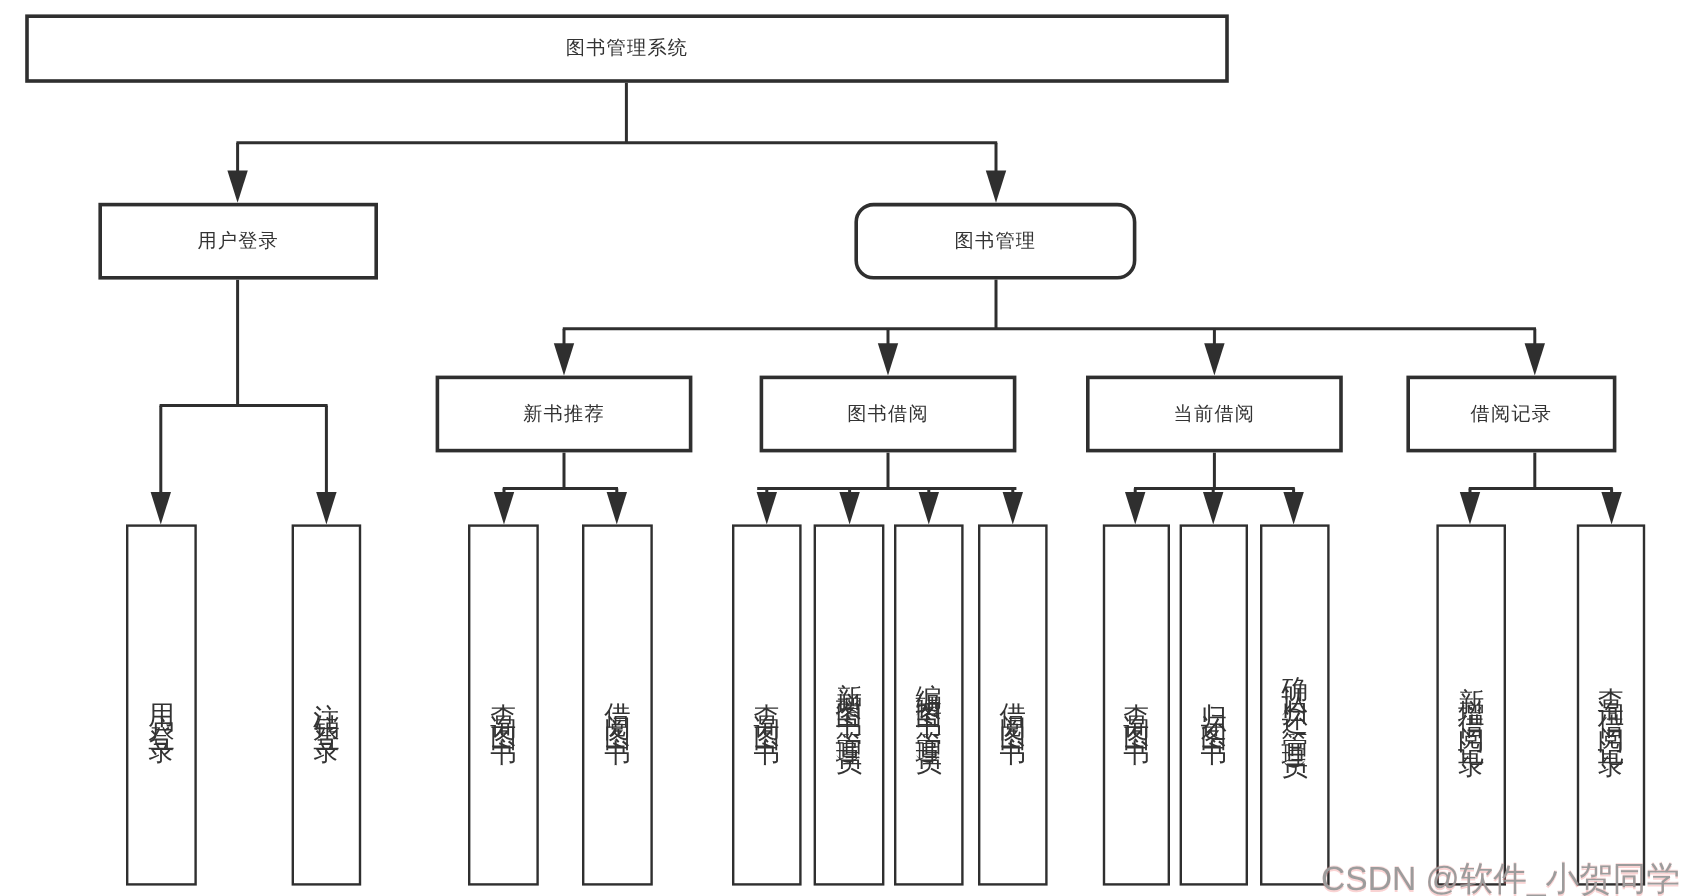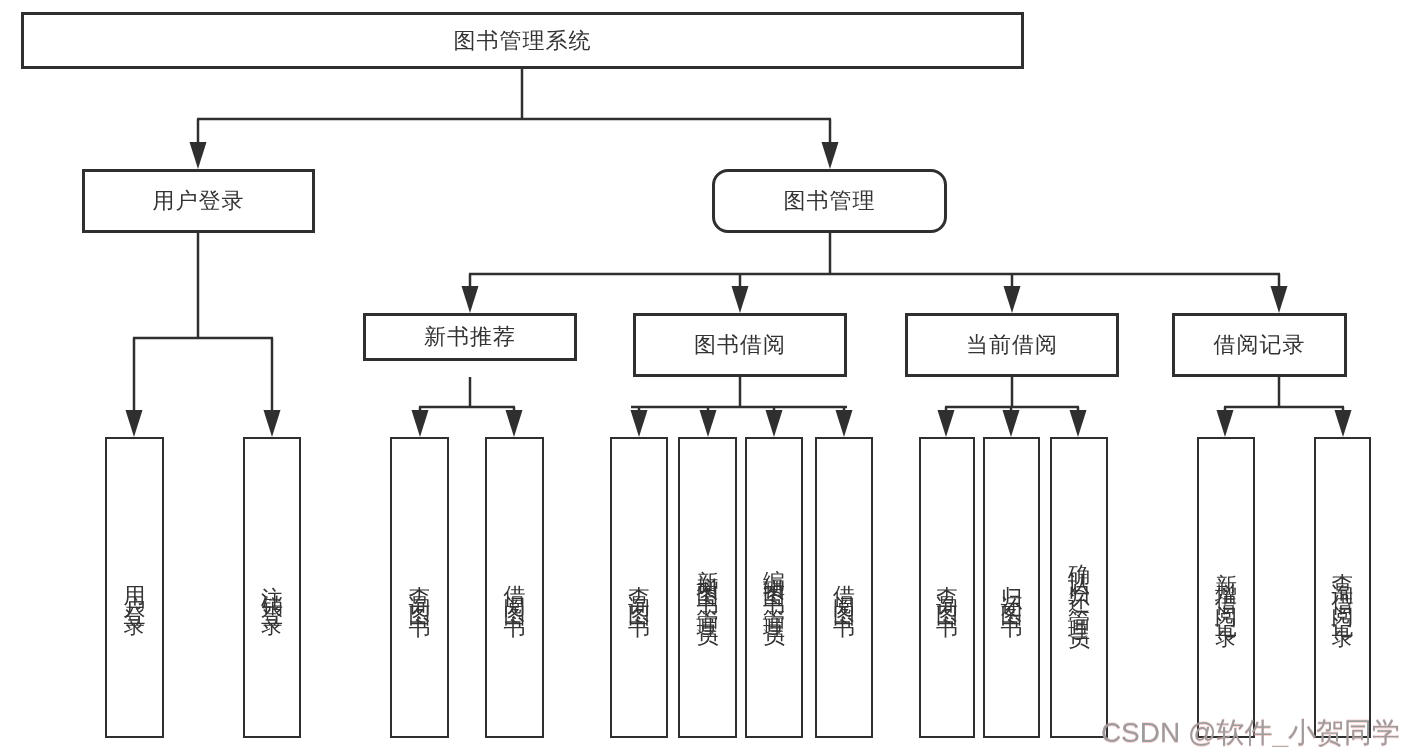--- a/index.html
+++ b/index.html
@@ -8,21 +8,21 @@
   }
   html,body{margin:0;padding:0;}
   body{font-family:"Liberation Sans","DejaVu Sans",sans-serif;background:var(--background);}
   .stage{position:relative;width:1405px;height:747px;background:var(--background);overflow:hidden;}
   .connectors{position:absolute;left:0;top:0;width:1405px;height:747px;}
   .connectors path{stroke:var(--line);stroke-width:2.5;fill:none;}
   .connectors polygon{fill:var(--line);stroke:none;}
   .hbox{
     position:absolute;box-sizing:border-box;border:3px solid var(--box-border);
     background:var(--box-fill);display:flex;align-items:center;justify-content:center;
-    font-size:22px;color:var(--text);letter-spacing:1px;white-space:nowrap;
+    font-size:16px;color:var(--text);letter-spacing:1px;white-space:nowrap;
   }
   .vbox{
     position:absolute;box-sizing:border-box;border:2px solid var(--box-border);
     background:var(--box-fill);display:flex;align-items:center;justify-content:center;
     top:437px;height:301px;color:var(--text);
   }
   .vbox .vtext{
     writing-mode:vertical-rl;text-orientation:mixed;
     font-size:22px;line-height:1;letter-spacing:0.45em;white-space:nowrap;
   }
@@ -100,21 +100,21 @@
     <path d="M1343 407 V413"></path>
     <polygon points="1216.5,410 1233.5,410 1225,437"></polygon>
     <polygon points="1334.5,410 1351.5,410 1343,437"></polygon>
   </svg>
 
   <div class="hbox" style="left:21px;top:12px;width:1003px;height:57px;">图书管理系统</div>
 
   <div class="hbox" style="left:82px;top:169px;width:233px;height:64px;">用户登录</div>
   <div class="hbox" style="left:712px;top:169px;width:235px;height:64px;border-radius:16px;">图书管理</div>
 
-  <div class="hbox" style="left:363px;top:313px;width:214px;height:48px;">新书推荐</div>
+  <div class="hbox" style="left:363px;top:313px;width:214px;height:64px;">新书推荐</div>
   <div class="hbox" style="left:633px;top:313px;width:214px;height:64px;">图书借阅</div>
   <div class="hbox" style="left:905px;top:313px;width:214px;height:64px;">当前借阅</div>
   <div class="hbox" style="left:1172px;top:313px;width:175px;height:64px;">借阅记录</div>
 
   <div class="vbox" style="left:105px;width:59px;">
     <span class="vtext">用户登录</span>
     </div>
   <div class="vbox" style="left:243px;width:58px;">
     <span class="vtext">注销登录</span>
     </div>

